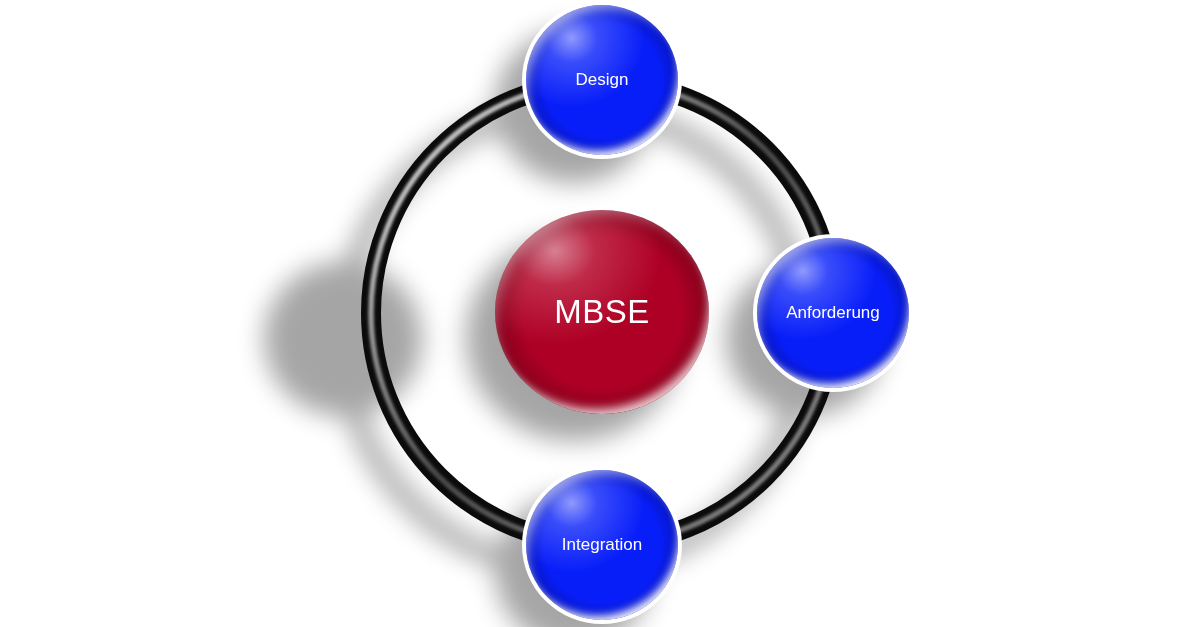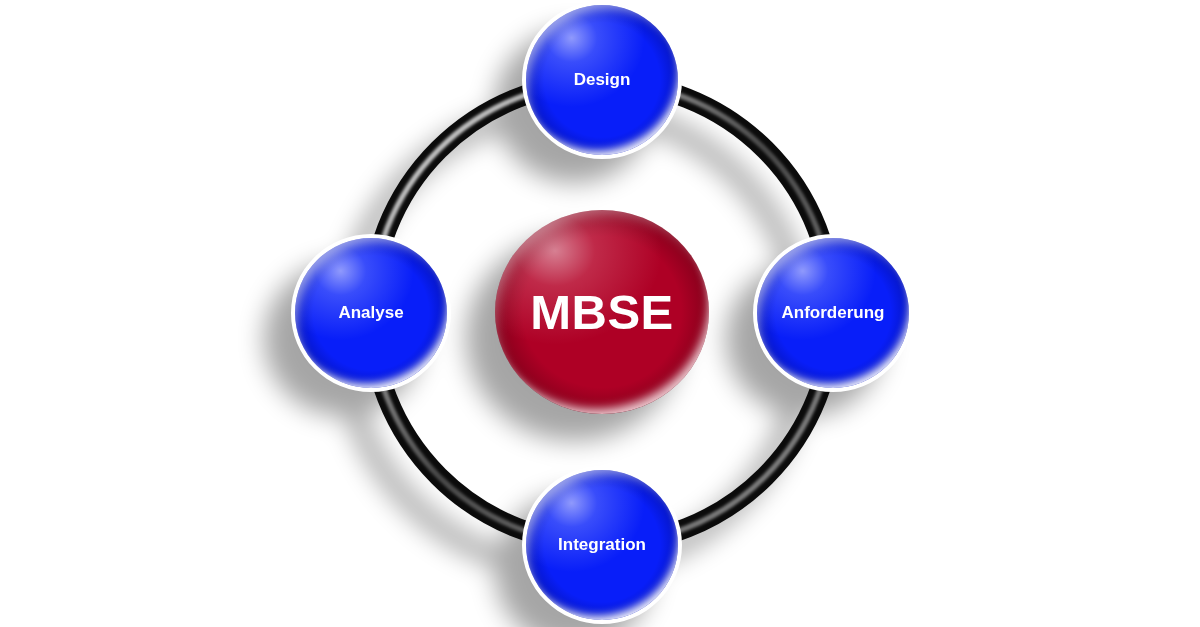--- a/index.html
+++ b/index.html
@@ -29,21 +29,21 @@
   }
   .node {
     position: absolute;
     z-index: 2;
     border-radius: 50%;
     display: flex;
     align-items: center;
     justify-content: center;
     text-align: left;
     color: var(--label-white, #ffffff);
-    font-weight: bold;
+    font-weight: normal;
     user-select: none;
   }
   .node.blue {
     width: 152px;
     height: 150px;
     border: 4px solid #ffffff; 
     background-color: var(--node-blue, #081ef9);
     background-image:
       radial-gradient(120% 115% at 30% 22%,
         rgba(255,255,255,0.55) 0%,
@@ -65,21 +65,21 @@
       radial-gradient(125% 115% at 28% 20%,
         rgba(255,255,255,0.50) 0%,
         rgba(255,190,200,0.22) 15%,
         rgba(255,255,255,0) 40%),
       radial-gradient(closest-side at 50% 50%,
         rgba(0,0,0,0) 74%,
         rgba(70,0,12,0.38) 100%);
     box-shadow:
       inset 5px 8px 12px -4px rgba(255,255,255,0.35),
       inset -6px -11px 10px -6px rgba(255,235,238,0.85);
-    font-size: 49px;
+    font-size: 33px;
     letter-spacing: 0.5px;
   }
   
   .pos-top    { left: 522px; top: 1px;   }
   .pos-right  { left: 753px; top: 234px; }
   .pos-bottom { left: 522px; top: 466px; }
   .pos-left   { left: 291px; top: 234px; }
   .pos-center { left: 495px; top: 210px; }
 </style>
 </head>
@@ -124,17 +124,14 @@
   </div>
 
   <div class="node blue pos-bottom">
     <span>Integration</span>
   </div>
 
   <div class="node blue pos-right">
     <span>Anforderung</span>
   </div>
 
-  <div class="node blue pos-left">
-    <span>Analyse</span>
-  </div>
 
 </div>
 
 </body></html>

